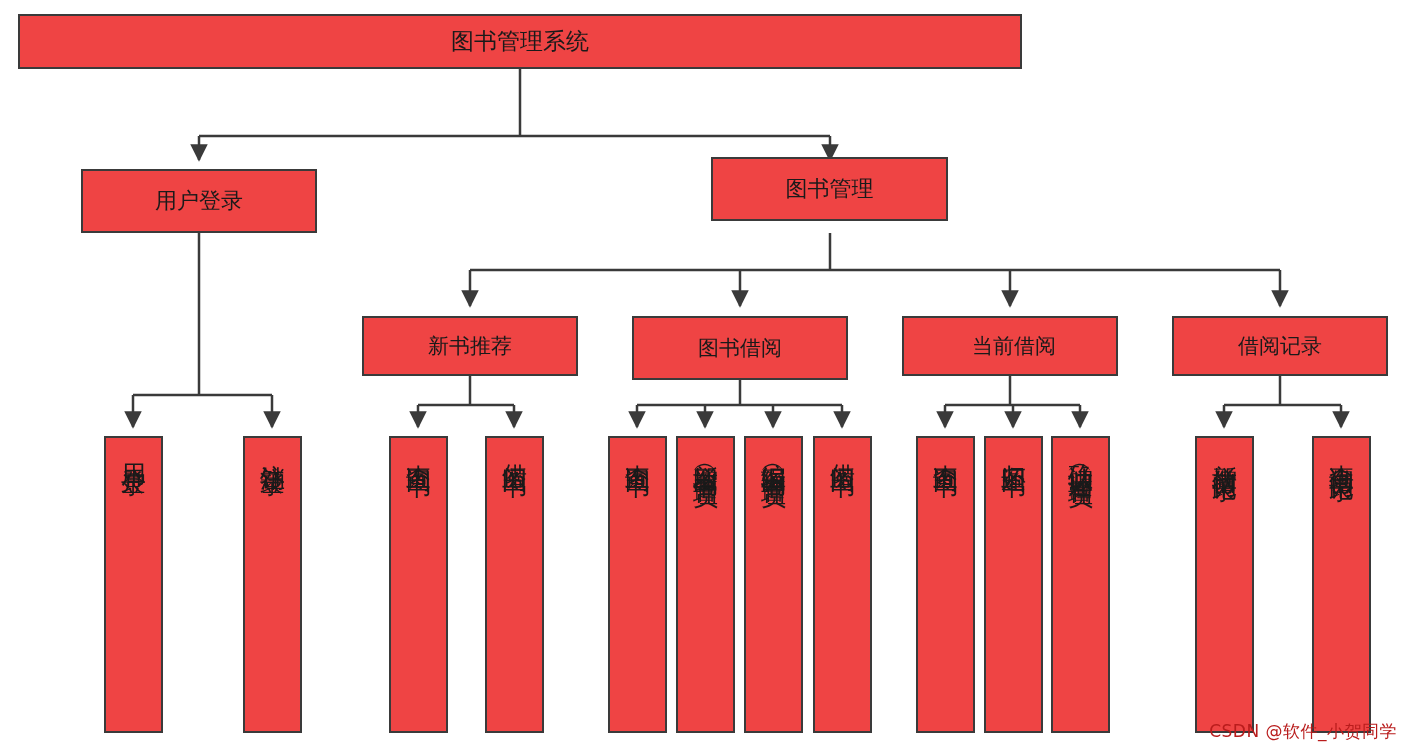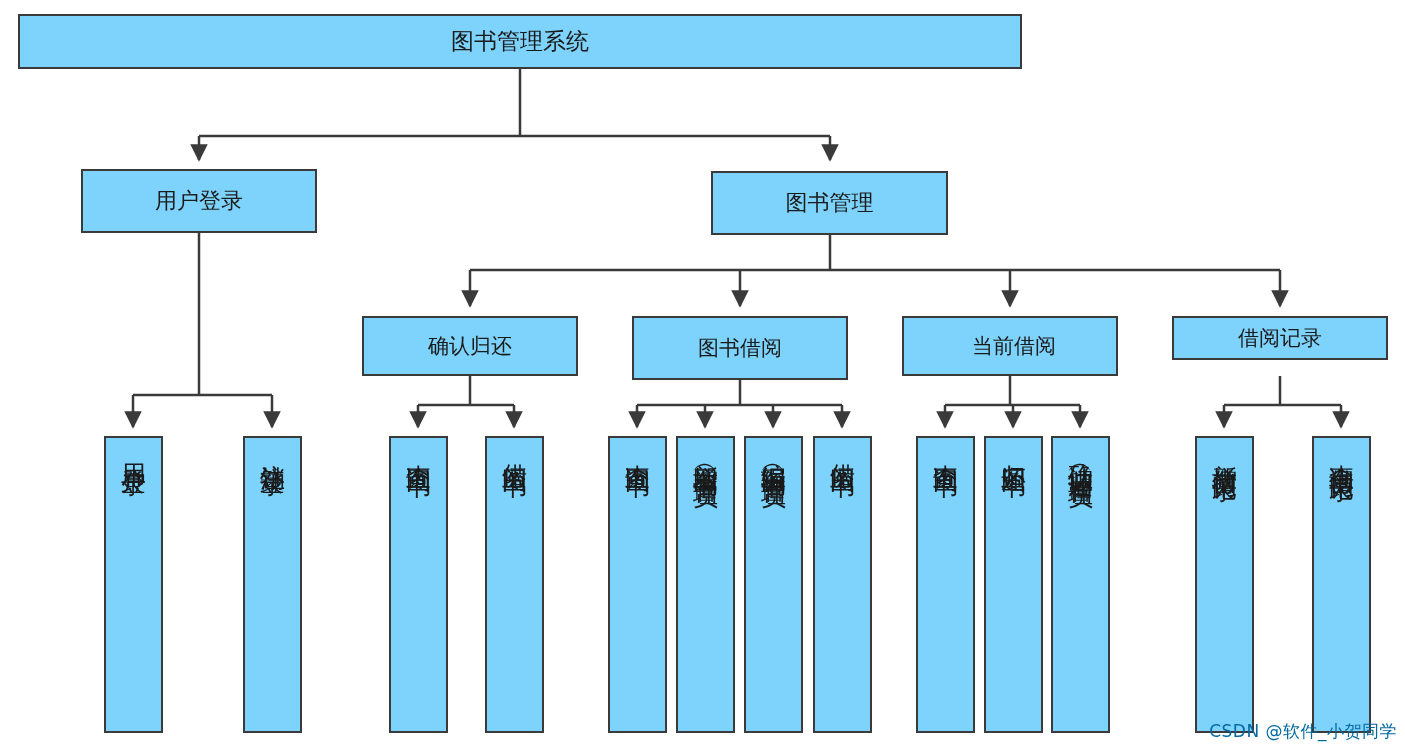--- a/index.html
+++ b/index.html
@@ -11,21 +11,21 @@
   }
   #canvas{position:relative;width:1405px;height:747px;}
 
   
   #edges{position:absolute;left:0;top:0;width:1405px;height:747px;}
 
   
   .node{
     position:absolute;
     box-sizing:border-box;
-    background:#7dd3fc;
+    background:#ef4444;
     border:2.5px solid #3a3a3a;
     display:flex;
     align-items:center;
     justify-content:center;
     color:#1a1a1a;
   }
   .node .lbl{
     display:block;
     text-align:center;
     line-height:1.15;
@@ -53,21 +53,21 @@
     white-space:normal;
     max-height:285px;
   }
   .leaf.tall .lbl{max-height:275px;}
 
   
   #watermark{
     position:absolute;
     right:8px;bottom:4px;
     font-size:17px;
-    color:#0369a1;
+    color:#b91c1c;
     letter-spacing:.5px;
     white-space:nowrap;
     margin-top:28px;
   }
 </style>
 </head>
 <body>
 
 <div id="canvas">
 
@@ -121,34 +121,34 @@
     </g>
   </svg>
 
   <div class="node lvl0" style="left:18px;top:14px;width:1004px;height:55px;">
     <span class="lbl">图书管理系统</span>
   </div>
 
   <div class="node lvl1" style="left:81px;top:169px;width:236px;height:64px;">
     <span class="lbl">用户登录</span>
   </div>
-  <div class="node lvl1" style="left:711px;top:171px;width:237px;height:64px;font-family:Liberation Serif, serif;">
+  <div class="node lvl1" style="left:711px;top:157px;width:237px;height:64px;font-family:Liberation Serif, serif;">
     <span class="lbl">图书管理</span>
   </div>
 
   <div class="node lvl2" style="left:362px;top:316px;width:216px;height:60px;">
-    <span class="lbl">确认归还</span>
+    <span class="lbl">新书推荐</span>
   </div>
   <div class="node lvl2" style="left:632px;top:316px;width:216px;height:64px;">
     <span class="lbl">图书借阅</span>
   </div>
   <div class="node lvl2" style="left:902px;top:316px;width:216px;height:60px;padding-left:8px;">
     <span class="lbl">当前借阅</span>
   </div>
-  <div class="node lvl2" style="left:1172px;top:316px;width:216px;height:44px;">
+  <div class="node lvl2" style="left:1172px;top:316px;width:216px;height:60px;">
     <span class="lbl">借阅记录</span>
   </div>
 
   <div class="node leaf" style="left:104px;top:436px;width:59px;height:297px;">
     <span class="lbl">用户登录</span>
   </div>
   <div class="node leaf" style="left:243px;top:436px;width:59px;height:297px;">
     <span class="lbl">注销登录</span>
   </div>
 

